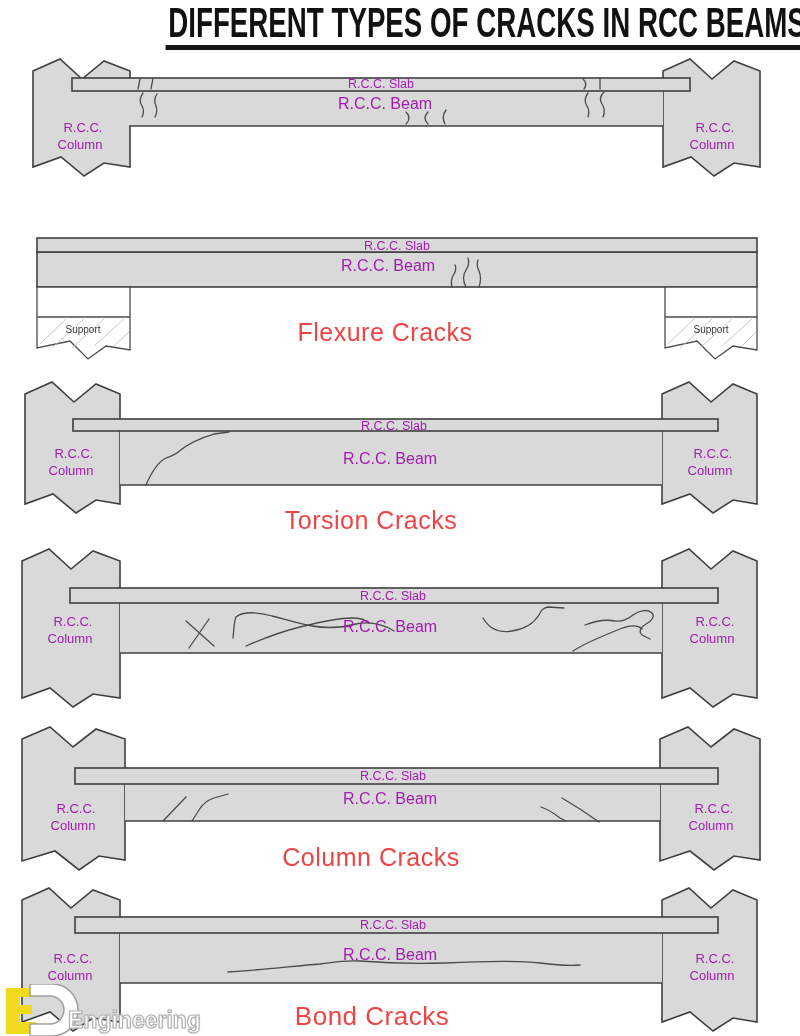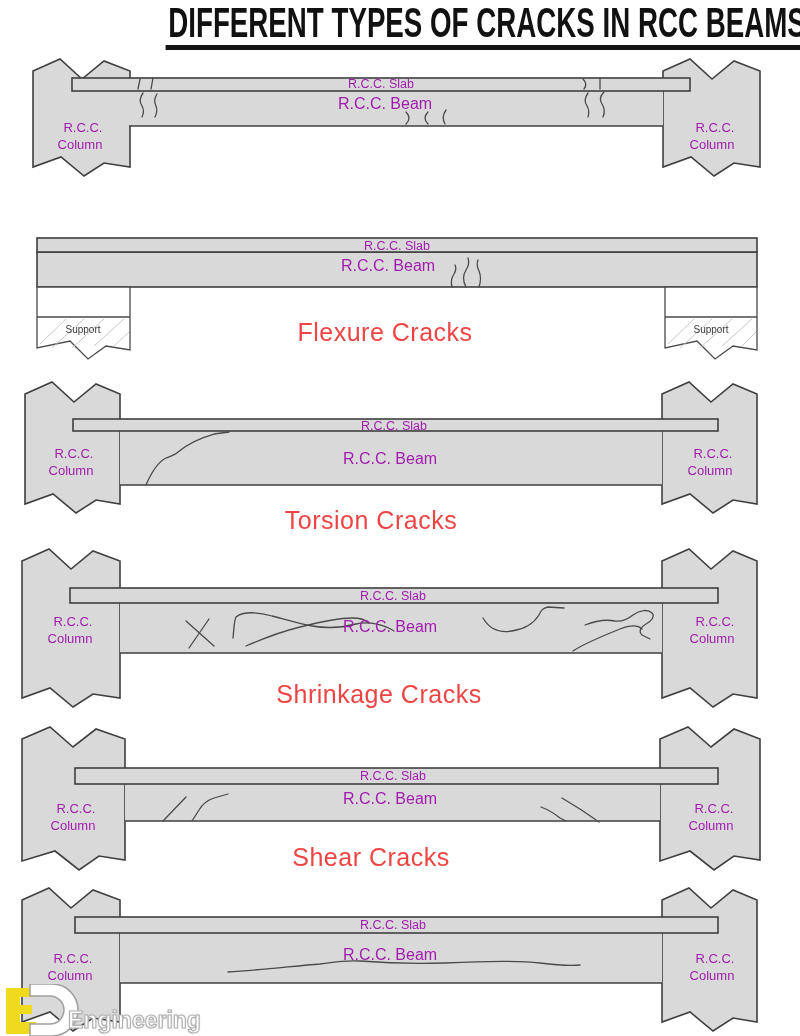--- a/index.html
+++ b/index.html
@@ -145,21 +145,20 @@
     <div class="lbl slab-lbl" style="left:393px;top:44px;">R.C.C. Slab</div>
     <div class="lbl beam-lbl" style="left:390px;top:73px;">R.C.C. Beam</div>
     <div class="lbl col-lbl" style="left:70px;top:68px;">
       <span>R.C.C.</span><br>
       <span>Column</span>
     </div>
     <div class="lbl col-lbl" style="left:712px;top:68px;">
       <span>R.C.C.</span><br>
       <span>Column</span>
     </div>
-    <div class="lbl cap" style="left:379px;top:135px;">Shrinkage Cracks</div>
   </div>
 
   <div class="panel" style="top:723px;height:152px;">
     <svg width="800" height="152" viewBox="0 0 800 152">
       <path class="shape" d="M22,16 L50,4 L73,24 L96,6 L125,16 L125,137 L99,133 L79,147 L55,128 L22,138 Z"></path>
       <path class="shape" d="M660,16 L688,4 L711,24 L734,6 L760,16 L760,137 L734,133 L714,147 L690,128 L660,138 Z"></path>
       <rect class="fillonly" x="125" y="61" width="535" height="37"></rect>
       <rect class="shape" x="75" y="45" width="643" height="16"></rect>
       <path class="edge" d="M125,98 L660,98"></path>
       <path class="crack" d="M163,98 L186,74"></path>
@@ -170,21 +169,21 @@
     <div class="lbl slab-lbl" style="left:393px;top:46px;">R.C.C. Slab</div>
     <div class="lbl beam-lbl" style="left:390px;top:67px;">R.C.C. Beam</div>
     <div class="lbl col-lbl" style="left:73px;top:77px;">
       <span>R.C.C.</span><br>
       <span>Column</span>
     </div>
     <div class="lbl col-lbl" style="left:711px;top:77px;">
       <span>R.C.C.</span><br>
       <span>Column</span>
     </div>
-    <div class="lbl cap" style="left:371px;top:120px;">Shear Cracks</div>
+    <div class="lbl cap" style="left:371px;top:120px;">Column Cracks</div>
   </div>
 
   <div class="panel" style="top:880px;height:156px;">
     <svg width="800" height="156" viewBox="0 0 800 156">
       <path class="shape" d="M22,20 L49,8 L71,28 L93,10 L120,20 L120,142 L93,138 L73,151 L50,132 L22,142 Z"></path>
       <path class="shape" d="M662,20 L689,8 L711,28 L733,10 L757,20 L757,142 L733,138 L713,151 L690,132 L662,142 Z"></path>
       <rect class="fillonly" x="120" y="53" width="542" height="50"></rect>
       <rect class="shape" x="75" y="37" width="643" height="16"></rect>
       <path class="edge" d="M120,103 L662,103"></path>
       <path class="crack" d="M228,92 C260,90 295,86 320,84 C335,82 345,80 360,81 C385,83 415,84 445,83 C485,81 515,80 540,83 C556,85 570,86 580,85"></path>
@@ -192,20 +191,21 @@
     <div class="lbl slab-lbl" style="left:393px;top:38px;">R.C.C. Slab</div>
     <div class="lbl beam-lbl" style="left:390px;top:66px;">R.C.C. Beam</div>
     <div class="lbl col-lbl" style="left:70px;top:70px;">
       <span>R.C.C.</span><br>
       <span>Column</span>
     </div>
     <div class="lbl col-lbl" style="left:712px;top:70px;">
       <span>R.C.C.</span><br>
       <span>Column</span>
     </div>
+    <div class="lbl cap cap-big" style="left:372px;top:121px;">Bond Cracks</div>
   </div>
 
   <div class="wm">
     <svg class="wm-logo" width="110" height="52" viewBox="0 0 110 52">
       <path d="M2,4 H32 V13 H16 V21 H28 V30 H16 V38 H32 V50 H2 Z" fill="#f0da1e"></path>
       <path d="M26,0 H48 A26,26 0 0 1 48,52 H26 V40 H46 A14,14 0 0 0 46,12 H26 Z" fill="#ffffff" stroke="#a0a0a0" stroke-width="1.5"></path>
     </svg>
     <div class="wm-line2">Engineering</div>
   </div>
 

